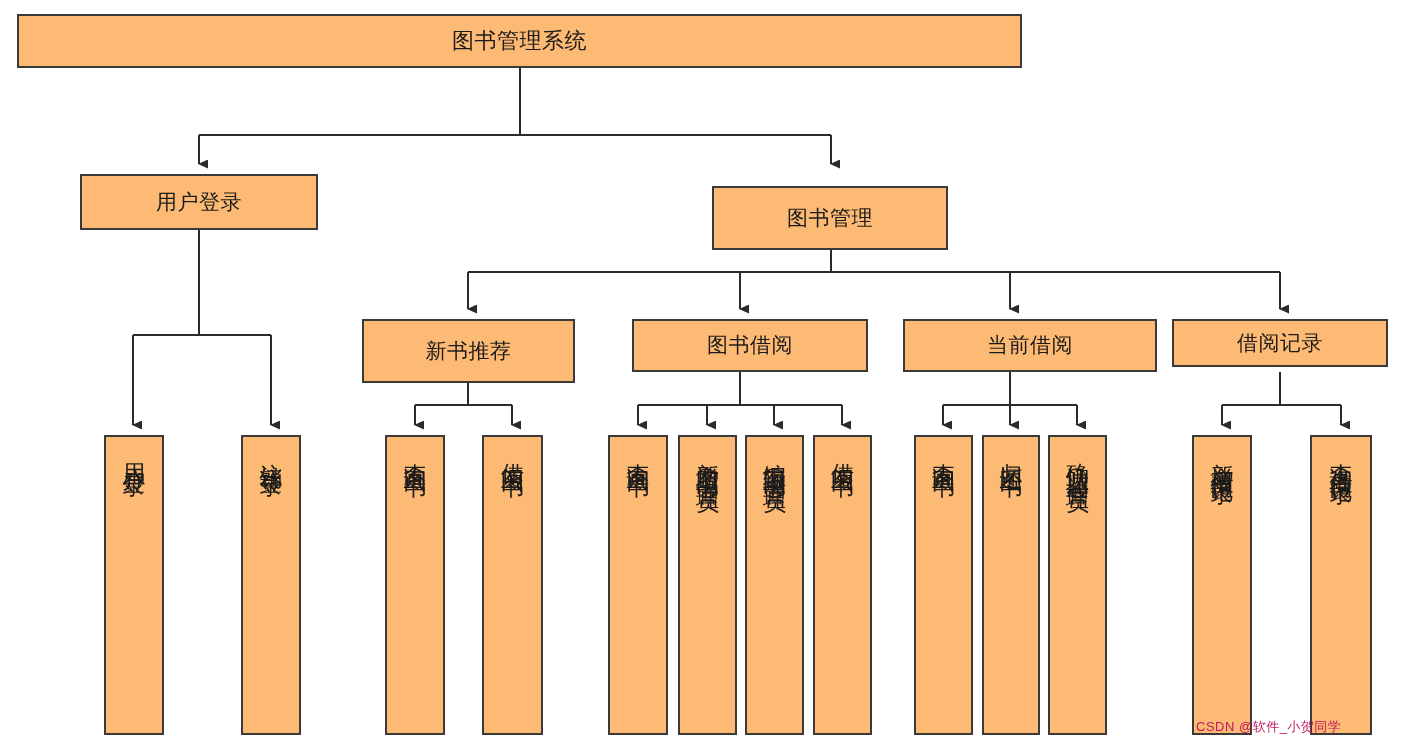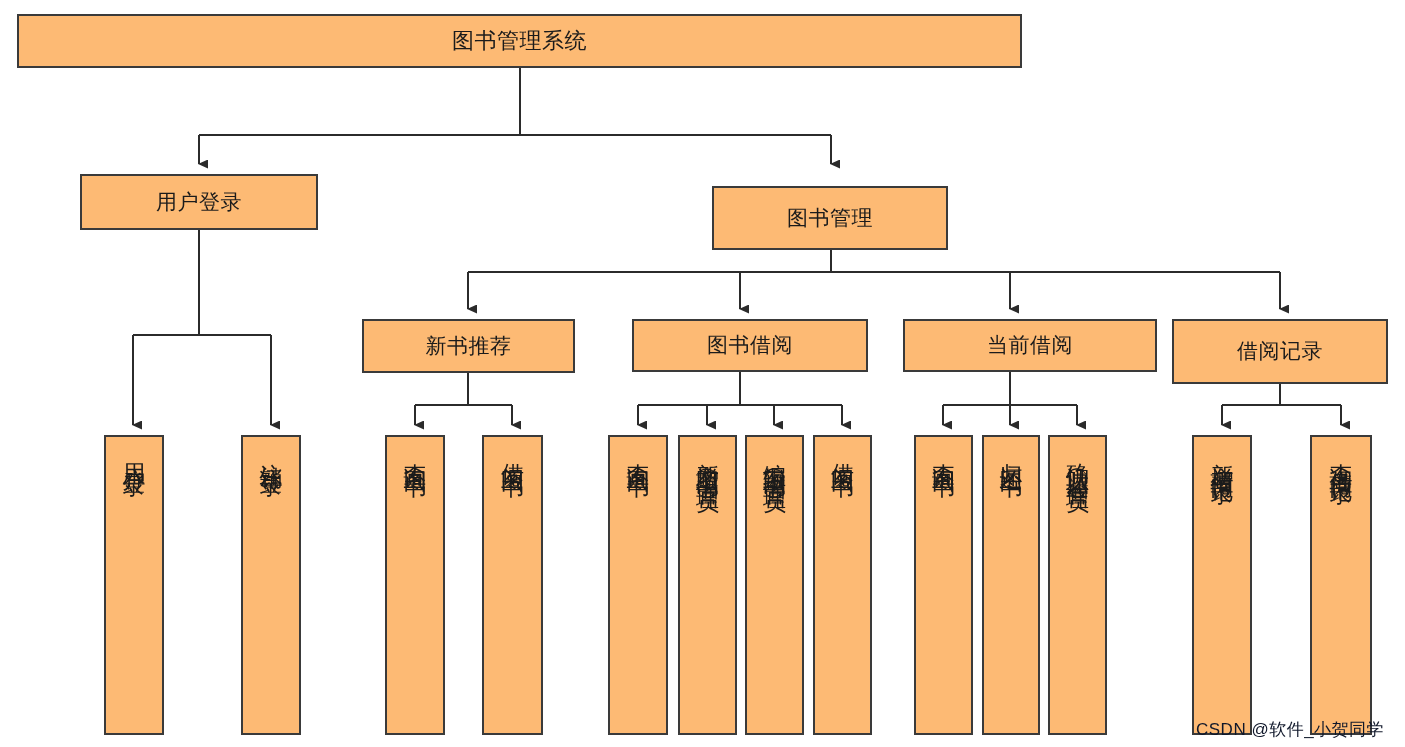--- a/index.html
+++ b/index.html
@@ -53,22 +53,22 @@
     writing-mode: vertical-rl;
     text-orientation: upright;
     font-size: 23px;
     line-height: 1.0;
     letter-spacing: 4px;
     white-space: nowrap;
   }
   .node.root .label { font-size: 22px; }
   .watermark {
     position: absolute;
-    color: #0f172a;
-    font-size: 17px;
+    color: #be185d;
+    font-size: 13px;
     white-space: nowrap;
     letter-spacing: 0.5px;
     text-align: center;
   }
 </style>
 </head>
 <body>
 
 <div id="canvas">
 
@@ -126,30 +126,30 @@
     <span class="label">图书管理系统</span>
   </div>
 
   <div class="node horiz" style="left: 80px; top: 174px; width: 238px; height: 56px;">
     <span class="label">用户登录</span>
   </div>
   <div class="node horiz" style="left: 712px; top: 174px; width: 236px; height: 64px; margin-top: 12px;">
     <span class="label">图书管理</span>
   </div>
 
-  <div class="node horiz" style="left: 362px; top: 319px; width: 213px; height: 54px;">
+  <div class="node horiz" style="left: 362px; top: 319px; width: 213px; height: 64px;">
     <span class="label">新书推荐</span>
   </div>
   <div class="node horiz" style="left: 632px; top: 319px; width: 236px; height: 53px;">
     <span class="label">图书借阅</span>
   </div>
   <div class="node horiz" style="left: 903px; top: 319px; width: 254px; height: 53px;">
     <span class="label">当前借阅</span>
   </div>
-  <div class="node horiz" style="left: 1172px; top: 319px; width: 216px; height: 65px;">
+  <div class="node horiz" style="left: 1172px; top: 319px; width: 216px; height: 48px;">
     <span class="label">借阅记录</span>
   </div>
 
   <div class="node vert" style="left: 104px; top: 435px; width: 60px; height: 300px;">
     <span class="label">用户登录</span>
   </div>
   <div class="node vert" style="left: 241px; top: 435px; width: 60px; height: 300px;">
     <span class="label">注销登录</span>
   </div>
   <div class="node vert" style="left: 385px; top: 435px; width: 60px; height: 300px;">

